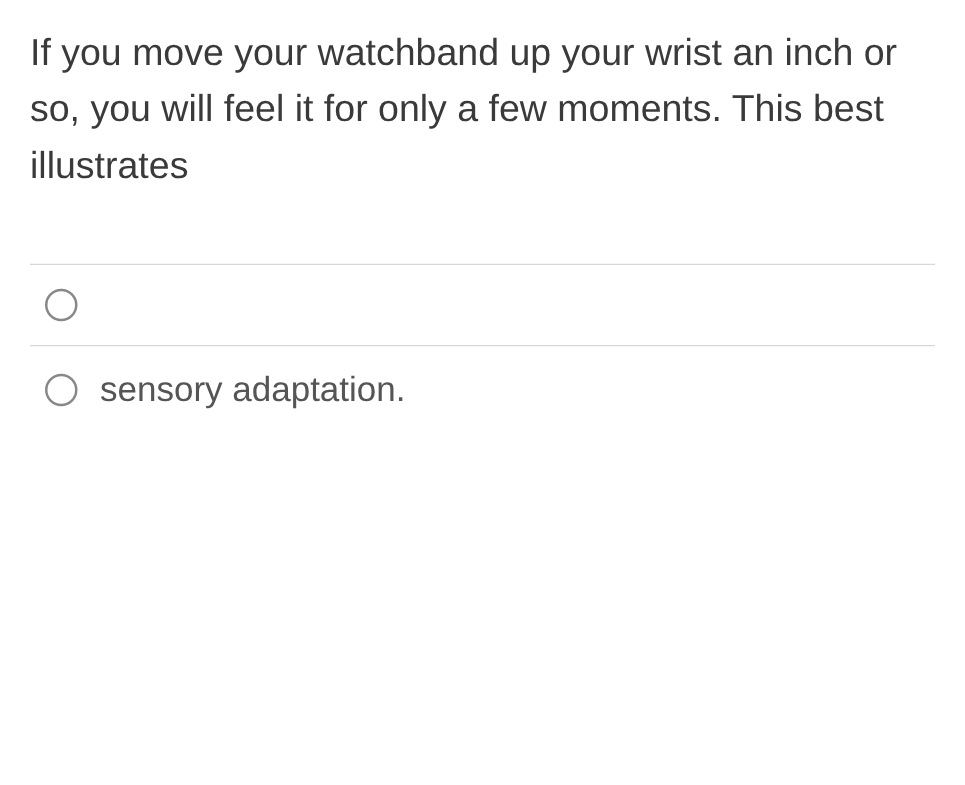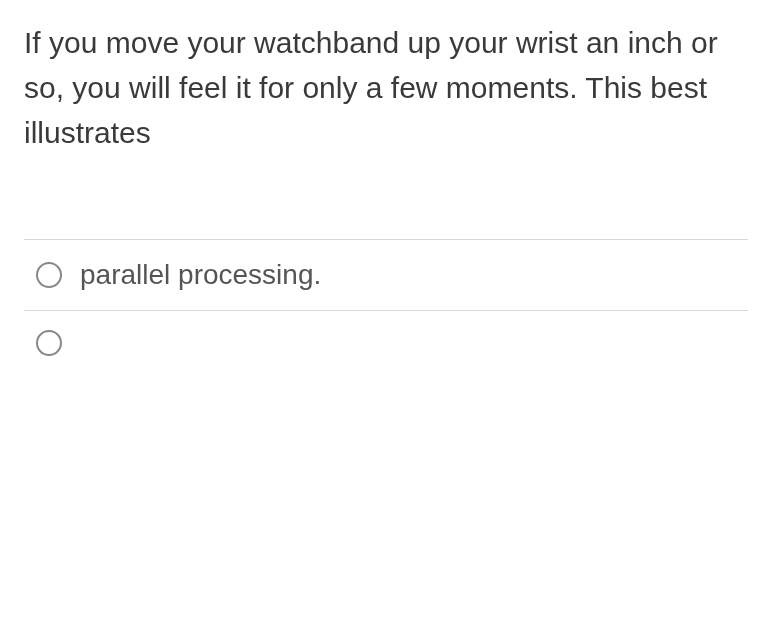--- a/index.html
+++ b/index.html
@@ -12,21 +12,21 @@
       background: #ffffff;
       width: 772px;
       height: 628px;
       padding: 20px 24px;
     }
     .question-text {
       font-size: 30px;
       color: #3a3a3a;
       line-height: 1.5;
       font-weight: 400;
-      margin-bottom: 84px;
+      margin-bottom: 56px;
     }
     .options-container {
       border-top: 1px solid #d8d8d8;
     }
     .option-row {
       display: flex;
       align-items: center;
       padding: 19px 8px 19px 12px;
       border-bottom: 1px solid #d8d8d8;
       cursor: pointer;
@@ -49,18 +49,18 @@
     }
   </style>
 </head>
 <body>
 
 <div class="question-text">If you move your watchband up your wrist an inch or so, you will feel it for only a few moments. This best illustrates</div>
 
 <div class="options-container">
   <div class="option-row">
     <span class="radio-circle"></span>
-    <span class="option-label">parallel processing.</span>
   </div>
   <div class="option-row">
     <span class="radio-circle"></span>
+    <span class="option-label">sensory adaptation.</span>
   </div>
 </div>
 
 </body></html>

